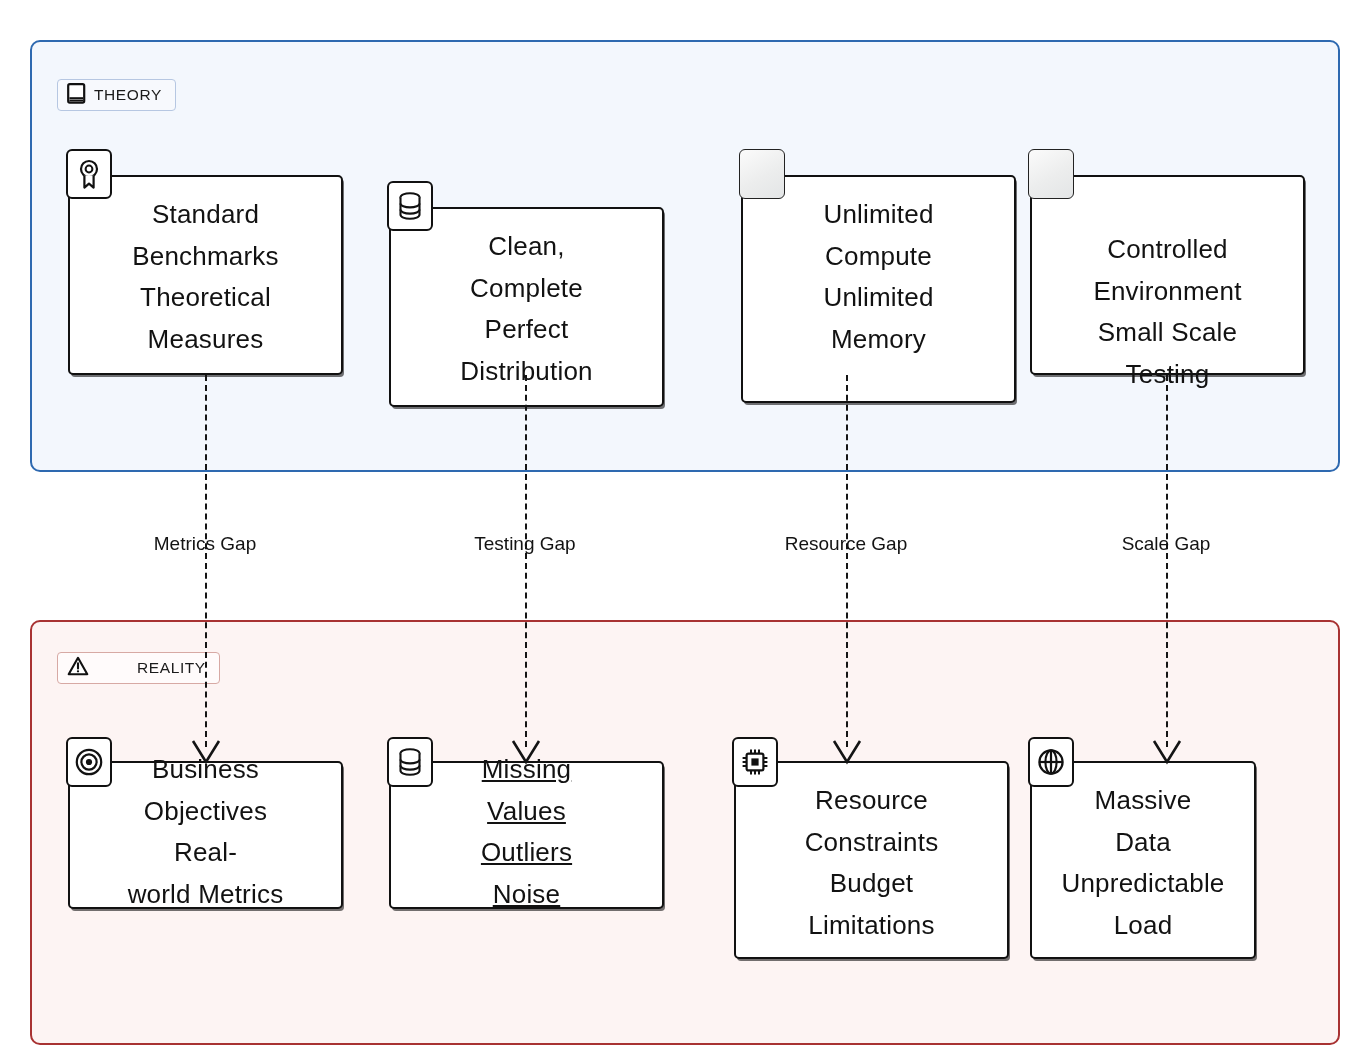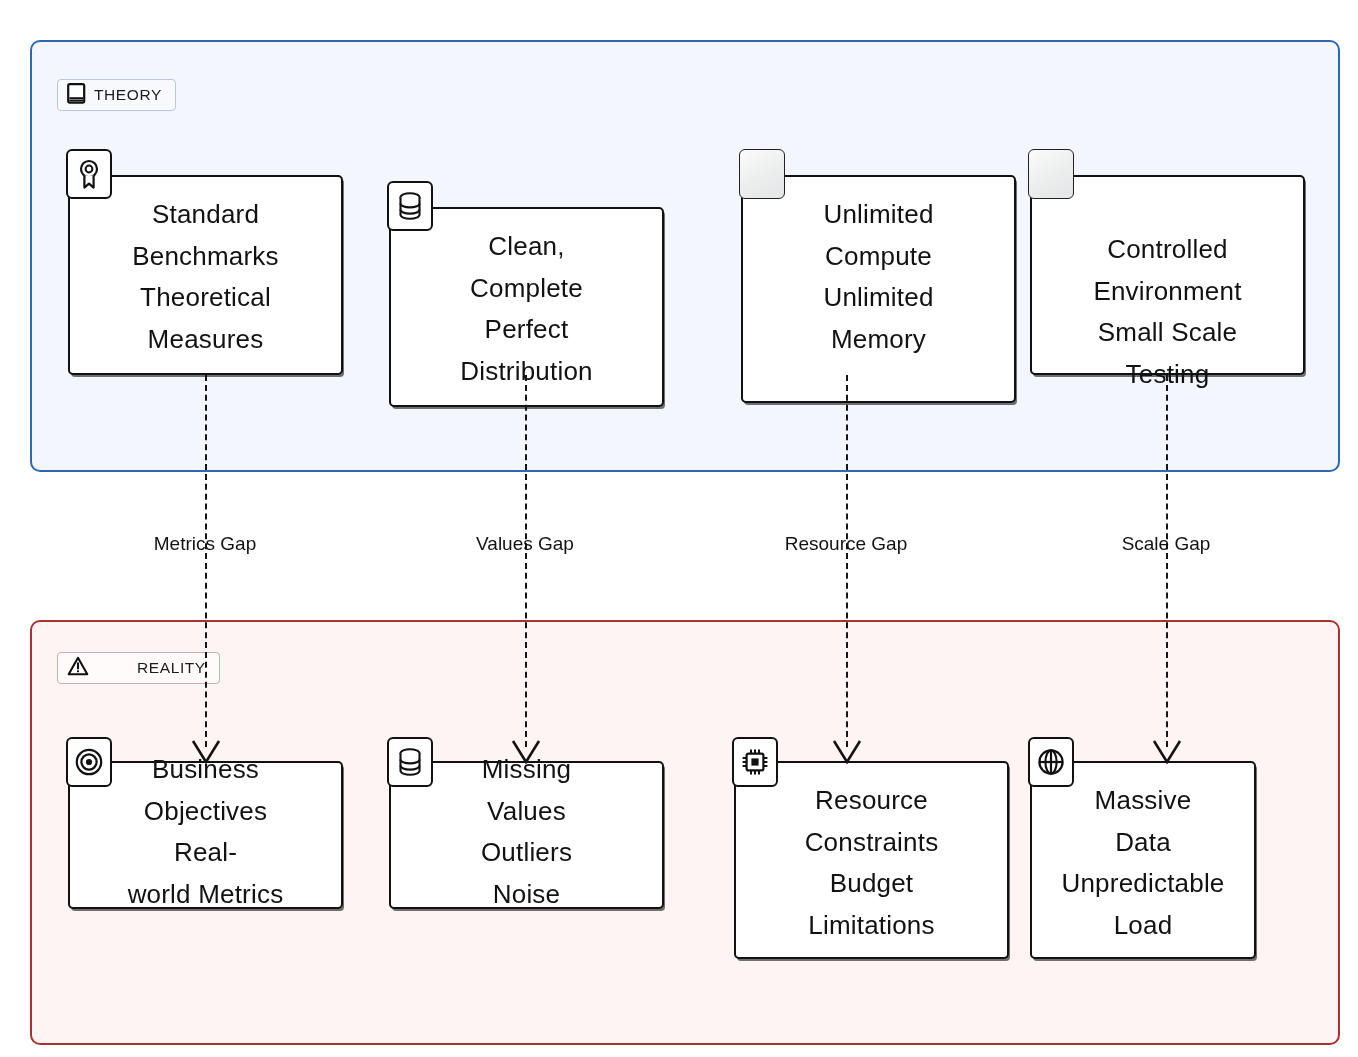--- a/index.html
+++ b/index.html
@@ -178,21 +178,21 @@
       </svg>
   </div>
   <div class="gap-label" style="left:205px; top:533px;">Metrics Gap</div>
 
   <div class="conn" style="left:525px; top:375px; height:372px;"></div>
   <div class="arrowhead" style="left:510px; top:739px;">
     <svg width="32" height="26" viewBox="0 0 32 26">
         <path d="M3 2 L16 23 L29 2" fill="none" stroke="#141414" stroke-width="2.6"></path>
       </svg>
   </div>
-  <div class="gap-label" style="left:525px; top:533px;">Values Gap</div>
+  <div class="gap-label" style="left:525px; top:533px;">Testing Gap</div>
 
   <div class="conn" style="left:846px; top:375px; height:372px;"></div>
   <div class="arrowhead" style="left:831px; top:739px;">
     <svg width="32" height="26" viewBox="0 0 32 26">
         <path d="M3 2 L16 23 L29 2" fill="none" stroke="#141414" stroke-width="2.6"></path>
       </svg>
   </div>
   <div class="gap-label" style="left:846px; top:533px;">Resource Gap</div>
 
   <div class="conn" style="left:1166px; top:375px; height:372px;"></div>
@@ -264,21 +264,21 @@
 
   <div class="node" style="left:389px; top:761px; width:275px; height:148px;">
     <span class="node-icon" style="top:-26px;">
       <svg width="26" height="30" viewBox="0 0 26 30">
         <ellipse cx="13" cy="6.2" rx="9.5" ry="4" fill="#fff" stroke="#111" stroke-width="2.1"></ellipse>
         <path d="M3.5 6.2 V23.8 C3.5 26 7.7 27.8 13 27.8 C18.3 27.8 22.5 26 22.5 23.8 V6.2" fill="#fff" stroke="#111" stroke-width="2.1"></path>
         <path d="M3.5 12.4 C3.5 14.6 7.7 16.4 13 16.4 C18.3 16.4 22.5 14.6 22.5 12.4" fill="none" stroke="#111" stroke-width="2.1"></path>
         <path d="M3.5 18.6 C3.5 20.8 7.7 22.6 13 22.6 C18.3 22.6 22.5 20.8 22.5 18.6" fill="none" stroke="#111" stroke-width="2.1"></path>
       </svg>
     </span>
-    <span class="node-text" style="top:-14px;">Missing
+    <span class="node-text" style="top:-14px;text-decoration:underline;">Missing
 Values
 Outliers
 Noise</span>
   </div>
 
   <div class="node" style="left:734px; top:761px; width:275px; height:198px;">
     <span class="node-icon" style="top:-26px;">
       <svg width="30" height="30" viewBox="0 0 30 30">
         <rect x="6.6" y="6.6" width="16.8" height="16.8" rx="2" fill="#fff" stroke="#111" stroke-width="2.2"></rect>
         <rect x="11.4" y="11.4" width="7.2" height="7.2" fill="#111"></rect>

